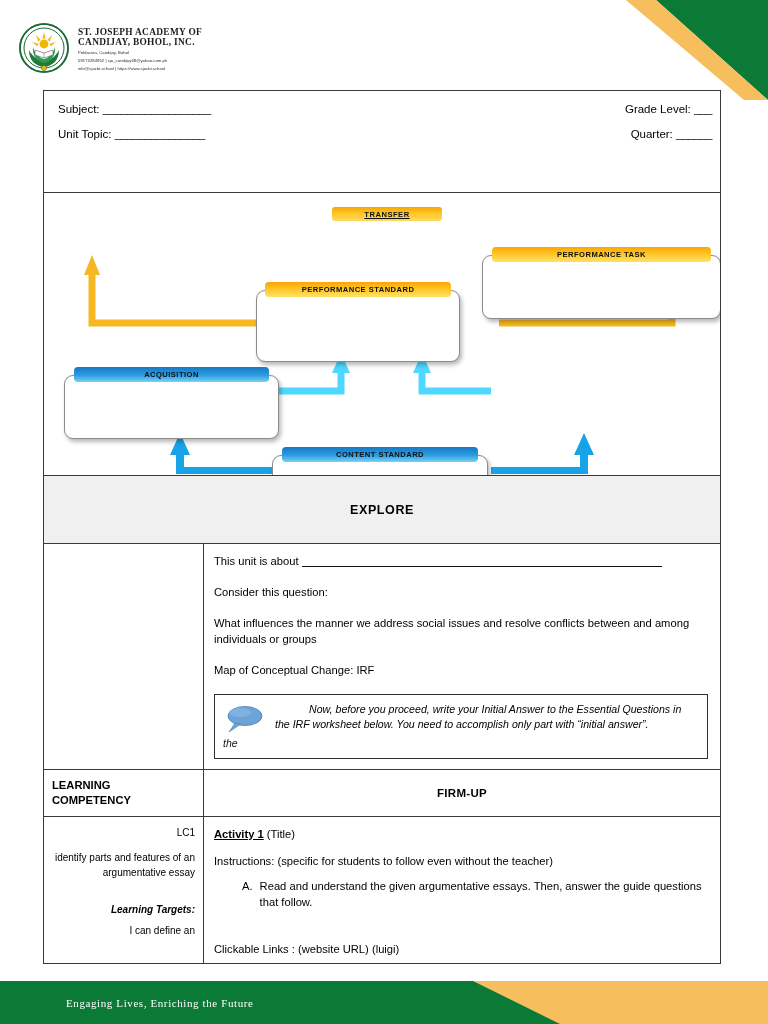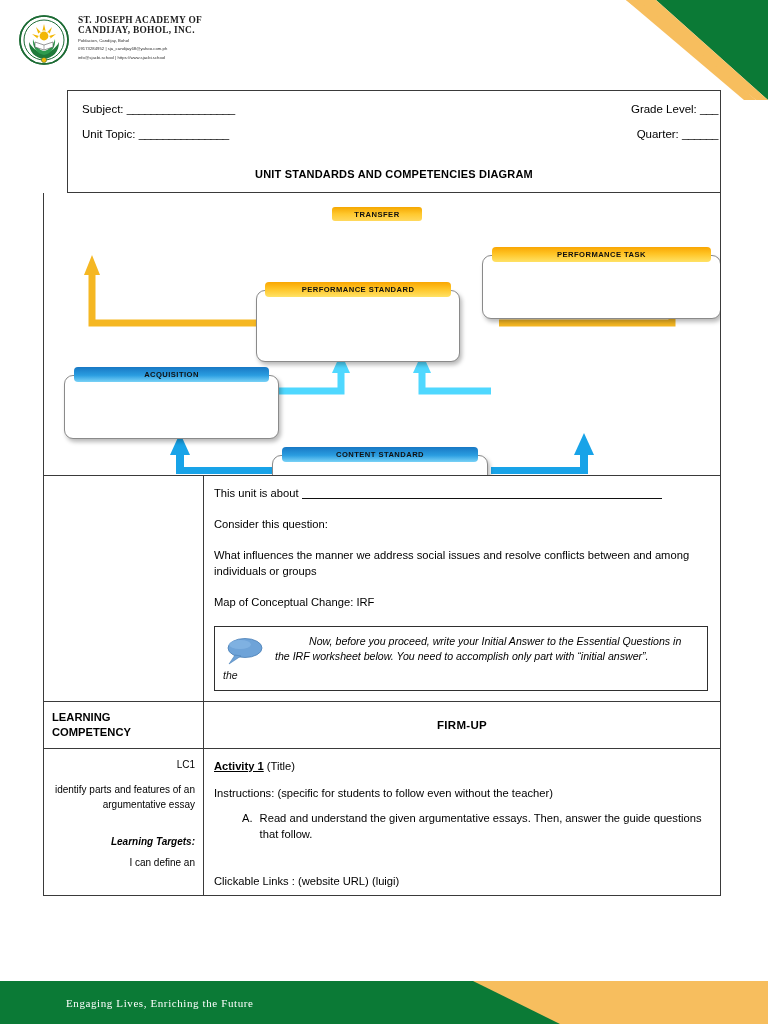--- a/index.html
+++ b/index.html
@@ -29,21 +29,21 @@
   .corner-deco svg { display: block; }
 
   
   .letterhead {
     position: absolute;
     left: 18px;
     top: 12px;
     width: 230px;
     height: 72px;
     display: flex;
-    align-items: flex-start;
+    align-items: center;
     gap: 8px;
   }
   .seal {
     width: 52px;
     height: 56px;
     flex: 0 0 52px;
     position: relative;
   }
   .seal svg { display:block; }
   .lh-text {
@@ -76,23 +76,22 @@
   .box {
     border: 1.2px solid #3a3a3a;
     box-sizing: border-box;
   }
 
   
   .fields {
     position: relative;
     height: 103px;
     background: #fff;
-    padding: 12px 2px 0 14px;
-    box-sizing: border-box;
-    margin-left: 24px;
+    padding: 12px 8px 0 14px;
+    box-sizing: border-box;
   }
   .field-row {
     display: flex;
     justify-content: space-between;
     align-items: baseline;
     font-size: 11.5px;
     margin-bottom: 13px;
   }
   .field-left, .field-right { white-space: nowrap; }
   .blank { letter-spacing: -0.4px; }
@@ -367,21 +366,20 @@
     <div class="field-row">
       <div class="field-left">
         <span>Unit Topic:</span>
         <span class="blank">_______________</span>
       </div>
       <div class="field-right">
         <span>Quarter:</span>
         <span class="blank">______</span>
       </div>
     </div>
-    <div class="diagram-title">UNIT STANDARDS AND COMPETENCIES DIAGRAM</div>
   </div>
 
   <div class="box diagram">
     <div class="diagram-inner">
 
       <svg class="dg-svg" width="676" height="281" viewBox="0 0 676 281">
 
         <path d="M212 130 L48 130 L48 80" stroke="#f5b723" stroke-width="7" fill="none"></path>
         <polygon points="48,62 40,82 56,82" fill="#f5b723"></polygon>
 
@@ -395,21 +393,21 @@
         <polygon points="378,160 369,180 387,180" fill="#4fd8ff"></polygon>
 
         <path d="M228 278 L136 278 L136 262" stroke="#18a3e8" stroke-width="8" fill="none"></path>
         <polygon points="136,240 126,262 146,262" fill="#18a3e8"></polygon>
 
         <path d="M447 278 L540 278 L540 262" stroke="#18a3e8" stroke-width="8" fill="none"></path>
         <polygon points="540,240 530,262 550,262" fill="#18a3e8"></polygon>
       </svg>
 
 
-      <div class="pill" style="left:288px; top:14px; width:90px;">TRANSFER</div>
+      <div class="pill" style="left:288px; top:14px; width:110px;text-decoration:underline;">TRANSFER</div>
 
       <div class="node" style="left:438px; top:14px; width:239px; height:64px;margin-top:48px;">
         <div class="node-cap cap-gold">PERFORMANCE TASK</div>
       </div>
 
       <div class="node" style="left:212px; top:97px; width:204px; height:72px;">
         <div class="node-cap cap-gold">PERFORMANCE STANDARD</div>
       </div>
 
       <div class="node" style="left:20px; top:182px; width:215px; height:64px;">
@@ -417,20 +415,21 @@
       </div>
 
 
       <div class="node" style="left:228px; top:262px; width:216px; height:64px;">
         <div class="node-cap cap-blue">CONTENT STANDARD</div>
       </div>
 
     </div>
   </div>
 
+  <div class="box explore-band">EXPLORE</div>
 
   <div class="box row">
     <div class="col-left"></div>
     <div class="col-right">
       <p class="p">
         <span>This unit is about</span>
         <span class="rule-inline" style="width:360px;"></span>
       </p>
       <p class="p">Consider this question:</p>
       <p class="p">What influences the manner we address social issues and resolve conflicts between and among individuals or groups</p>

